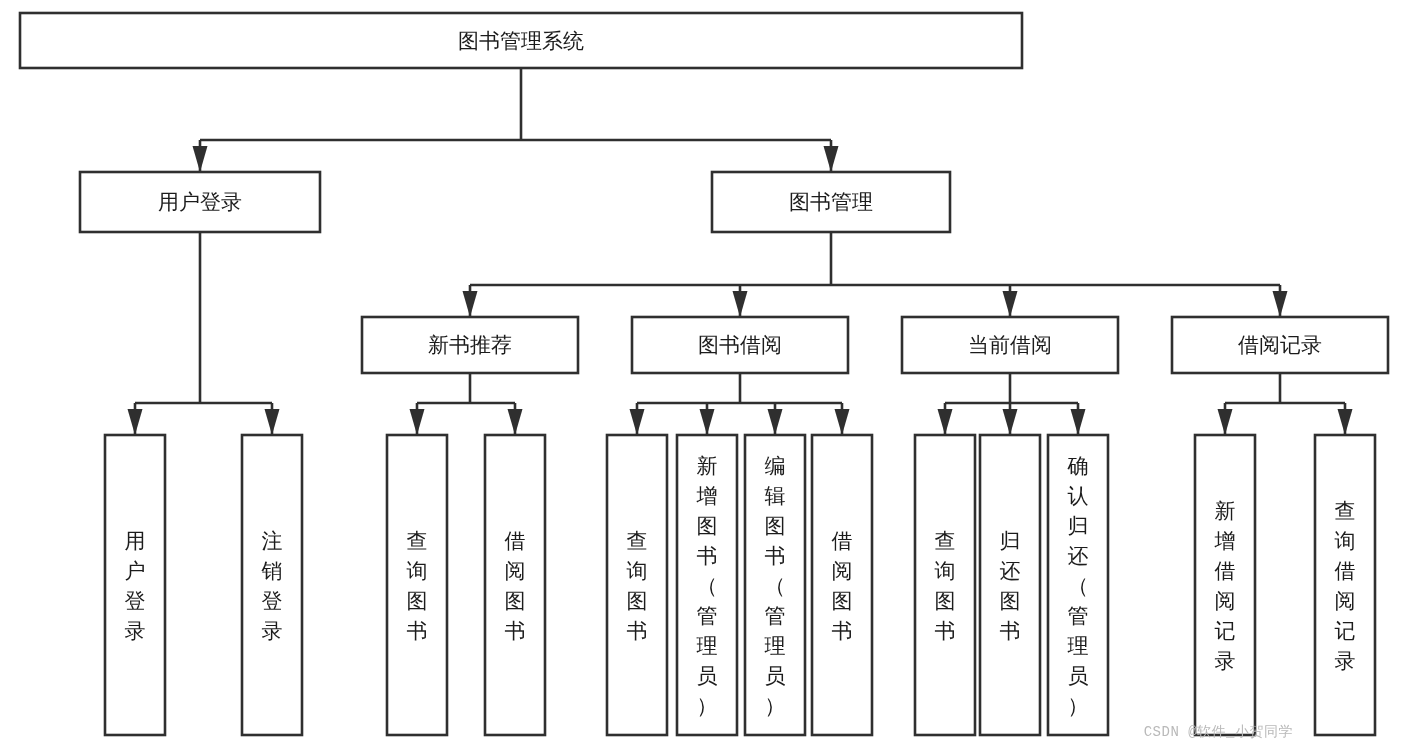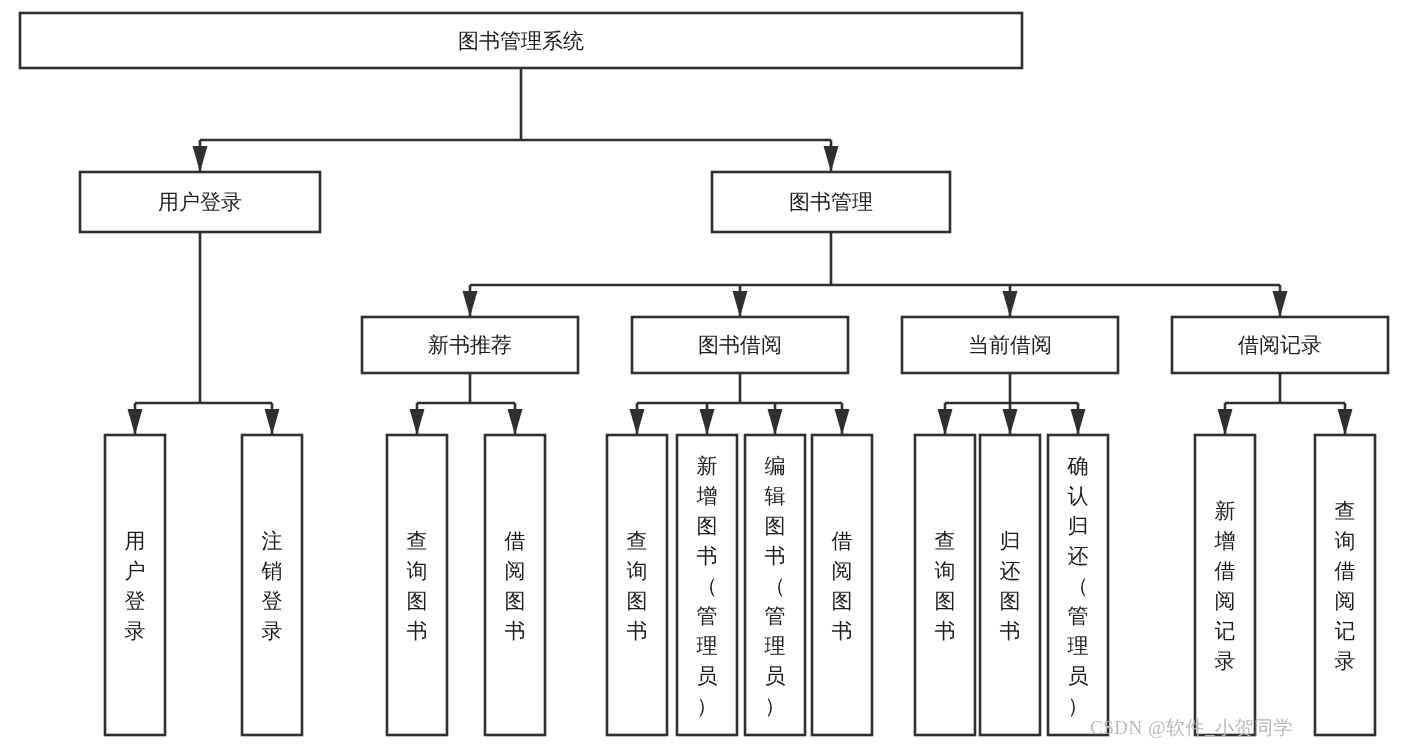--- a/index.html
+++ b/index.html
@@ -51,22 +51,22 @@
   .node-label-v {
     font-family: "DejaVu Sans", "Liberation Sans", sans-serif;
     font-size: 21px;
     fill: #1c1c1c;
     text-anchor: middle;
   }
   .watermark-text {
     position: absolute;
     right: 14px;
     bottom: 6px;
-    font-family: Liberation Serif, serif;
-    font-size: 19px;
+    font-family: Liberation Mono, monospace;
+    font-size: 14px;
     color: #b9b9b9;
     white-space: nowrap;
     letter-spacing: 0.5px;
     pointer-events: none;
     margin-top: 22px;
   }
 </style>
 </head>
 <body>
 

